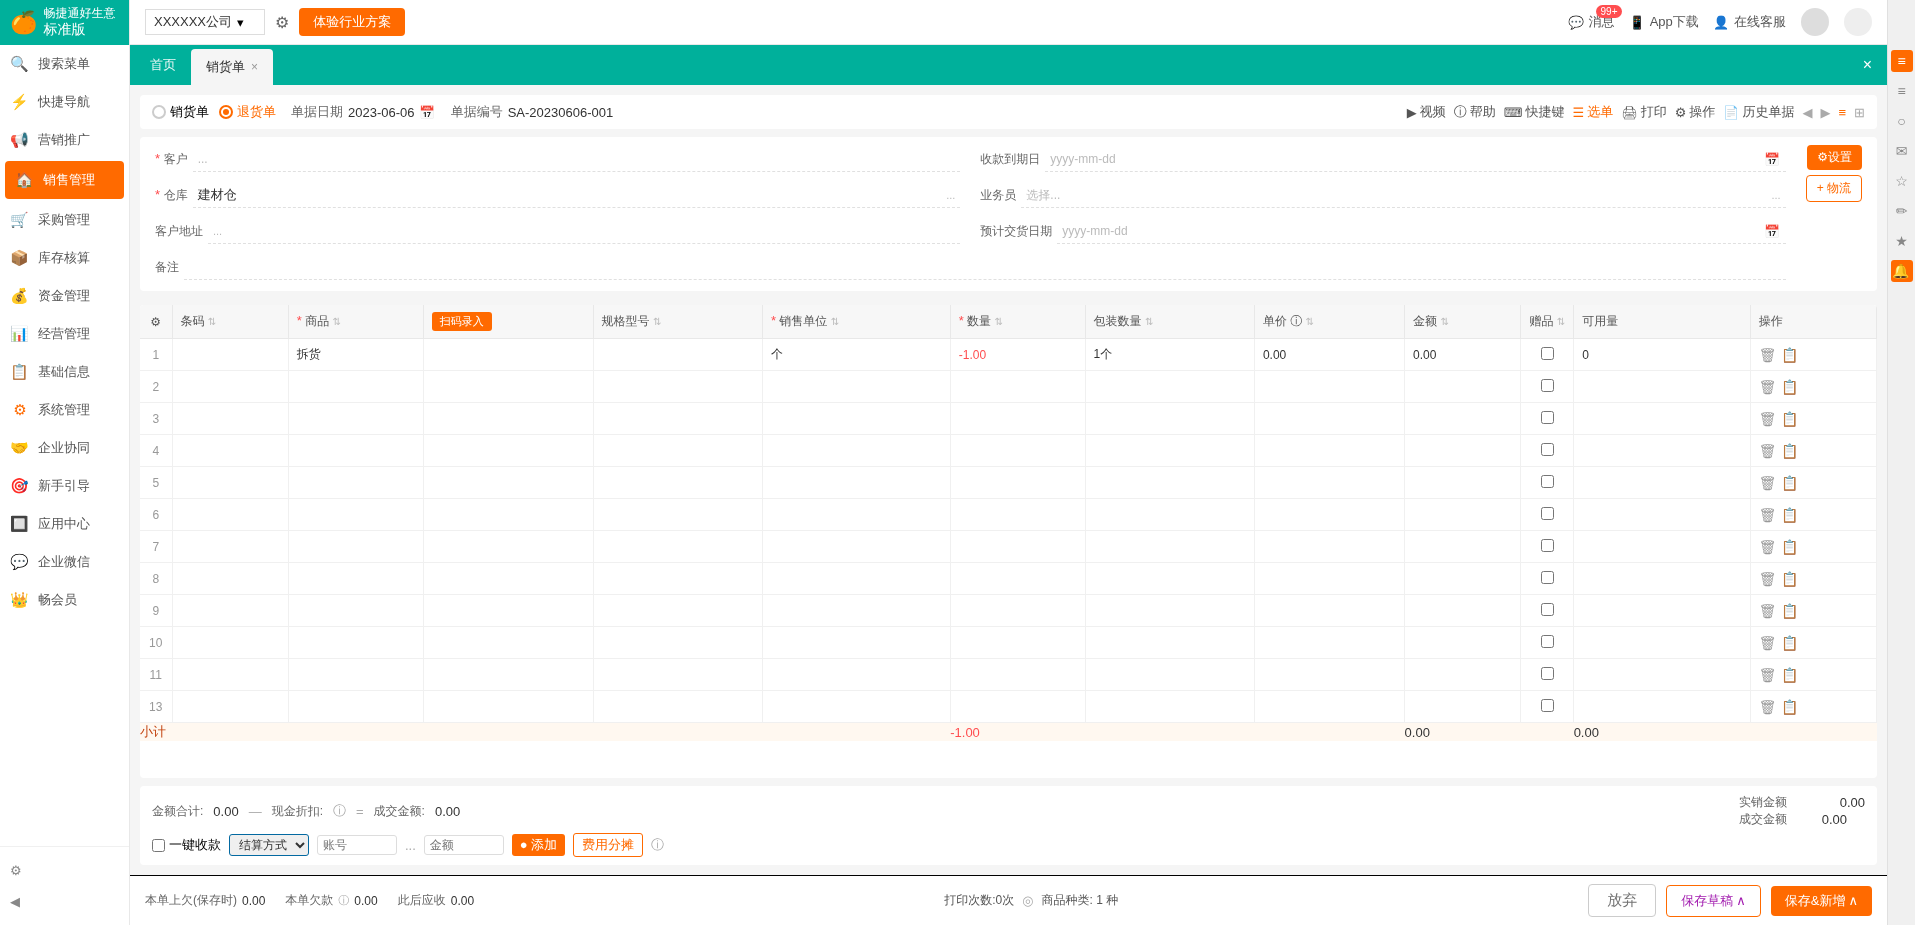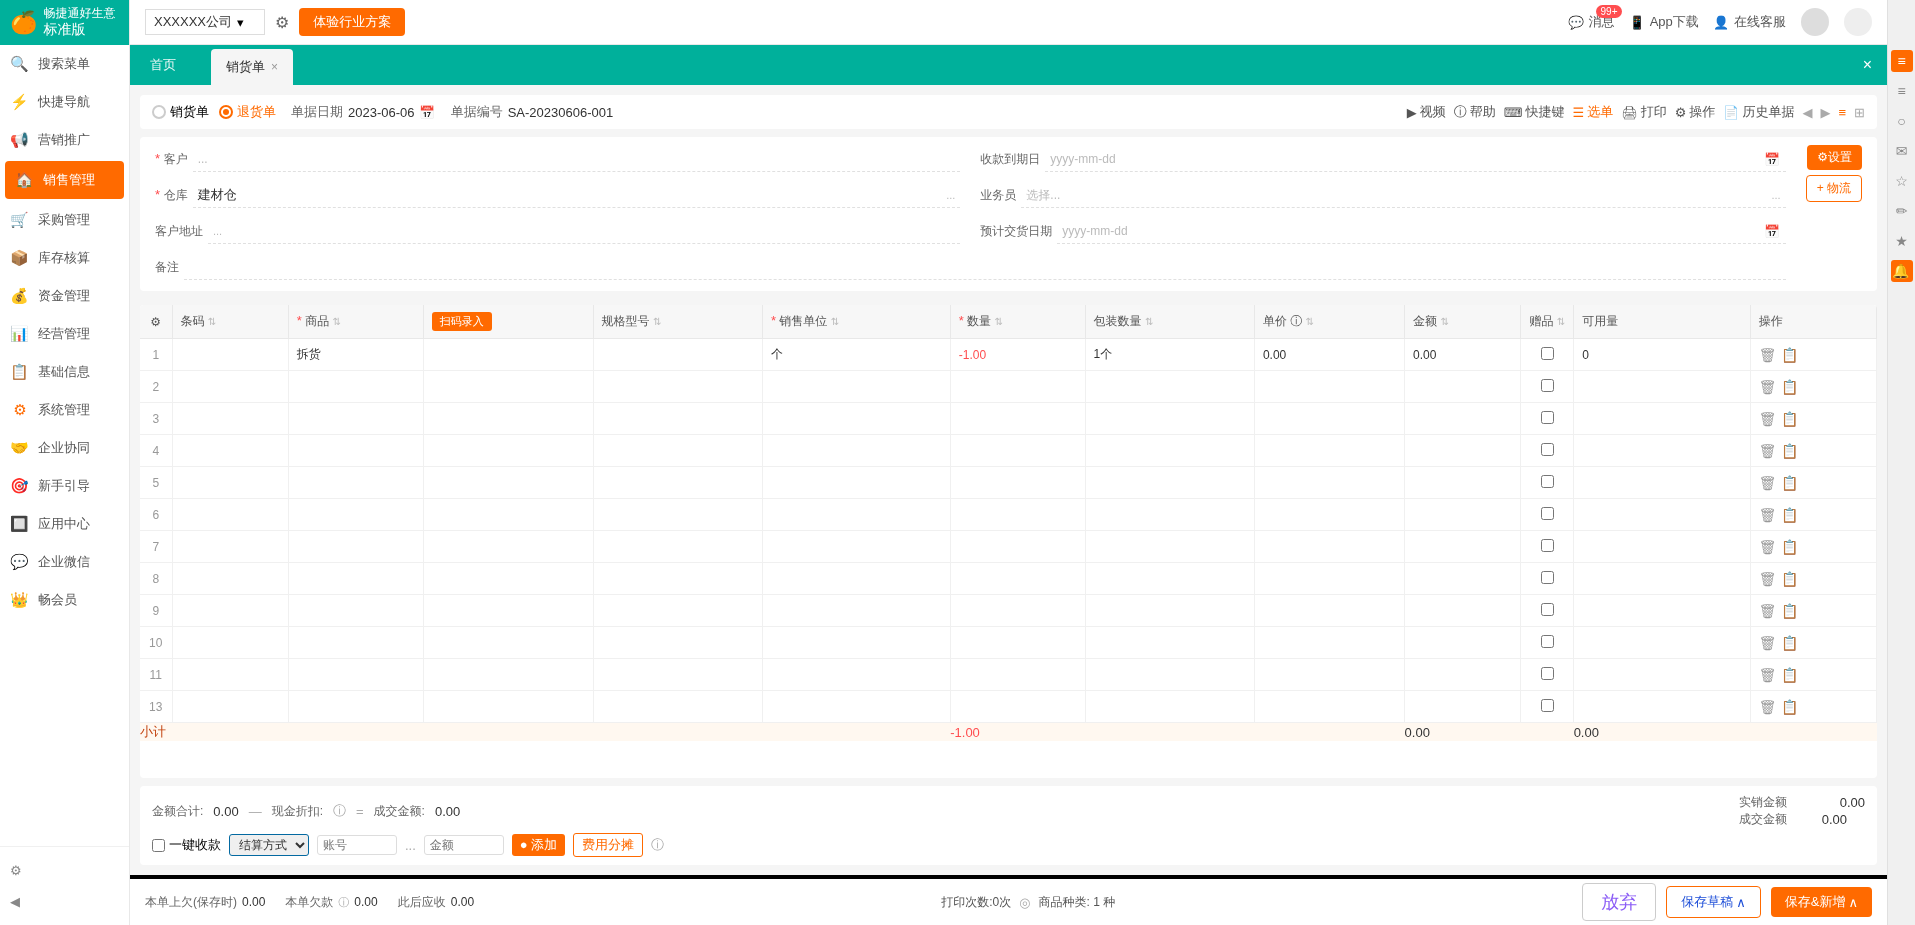--- a/index.html
+++ b/index.html
@@ -27,21 +27,21 @@
     .company-name { font-size: 13px; color: #333; }
     .top-header-spacer { flex: 1; }
     .experience-btn { background: #ff6a00; color: #fff; border: none; border-radius: 4px; padding: 5px 14px; cursor: pointer; font-size: 13px; }
     .top-right-actions { display: flex; align-items: center; gap: 15px; }
     .top-action-item { display: flex; align-items: center; gap: 4px; cursor: pointer; color: #555; font-size: 13px; position: relative; }
     .badge { background: #ff4d4f; color: #fff; border-radius: 10px; padding: 1px 5px; font-size: 10px; position: absolute; top: -8px; right: -8px; }
     .avatar { width: 28px; height: 28px; border-radius: 50%; background: #ddd; }
     .gear-icon { color: #666; font-size: 16px; cursor: pointer; }
 
     
-    .tab-bar { height: 40px; background: #00b09b; display: flex; align-items: stretch; padding: 0 5px; gap: 20px; }
+    .tab-bar { height: 40px; background: #00b09b; display: flex; align-items: stretch; padding: 0 5px; }
     .tab-item { display: flex; align-items: center; padding: 0 15px; cursor: pointer; color: rgba(255,255,255,0.8); gap: 6px; font-size: 13px; }
     .tab-item.active { background: #f5f5f5; color: #333; border-radius: 4px 4px 0 0; margin-top: 4px; }
     .tab-close { color: #999; font-size: 12px; }
     .tab-home { color: rgba(255,255,255,0.9); }
     .tab-bar-right { margin-left: auto; display: flex; align-items: center; }
     .close-btn { color: #fff; font-size: 16px; padding: 0 10px; cursor: pointer; }
 
     
     .content { flex: 1; background: #f5f5f5; overflow: hidden; display: flex; flex-direction: column; padding: 10px; gap: 8px; }
 
@@ -85,29 +85,29 @@
     .summary-value { color: #333; font-size: 13px; font-weight: 500; }
     .summary-dash { color: #aaa; }
     .transaction-amount { color: #333; font-weight: 500; }
     .payment-row { display: flex; align-items: center; gap: 8px; margin-top: 5px; }
     .checkbox-item { display: flex; align-items: center; gap: 4px; cursor: pointer; }
     .fee-btn { border: 1px solid #ff6a00; color: #ff6a00; background: #fff; border-radius: 3px; padding: 2px 8px; cursor: pointer; font-size: 12px; }
     .add-btn { background: #ff6a00; color: #fff; border: none; border-radius: 3px; padding: 2px 8px; cursor: pointer; font-size: 12px; }
     .help-icon { color: #aaa; cursor: pointer; }
 
     
-    .footer { background: #fff; height: 50px; display: flex; align-items: center; justify-content: space-between; padding: 0 15px; border-top: 4px solid #000000; flex-shrink: 0; }
+    .footer { background: #fff; height: 50px; display: flex; align-items: center; justify-content: space-between; padding: 0 15px; border-top: 1px solid #000000; flex-shrink: 0; }
     .footer-left { display: flex; align-items: center; gap: 20px; }
     .footer-stat { display: flex; align-items: center; gap: 5px; }
     .footer-stat-label { color: #666; font-size: 12px; }
     .footer-stat-value { color: #333; font-size: 12px; }
     .footer-center { display: flex; align-items: center; gap: 8px; }
     .footer-right { display: flex; align-items: center; gap: 10px; }
-    .discard-btn { border: 1px solid #ccc; background: #fff; color: #8b5cf6; border-radius: 4px; padding: 6px 18px; cursor: pointer; font-size: 18px; }
-    .save-draft-btn { border: 1px solid #ff6a00; background: #fff; color: #1d4ed8; border-radius: 4px; padding: 6px 14px; cursor: pointer; font-size: 13px; display: flex; align-items: center; gap: 3px; }
+    .discard-btn { border: 1px solid #ccc; background: #fff; color: #737373; border-radius: 4px; padding: 6px 18px; cursor: pointer; font-size: 15px; }
+    .save-draft-btn { border: 1px solid #ff6a00; background: #fff; color: #a21caf; border-radius: 4px; padding: 6px 14px; cursor: pointer; font-size: 13px; display: flex; align-items: center; gap: 3px; }
     .save-new-btn { background: #ff6a00; color: #fff; border: none; border-radius: 4px; padding: 6px 14px; cursor: pointer; font-size: 13px; display: flex; align-items: center; gap: 3px; }
     .product-type { font-size: 12px; color: #555; display: flex; align-items: center; gap: 4px; }
     .print-count { font-size: 12px; color: #555; }
     .right-panel { width: 28px; background: #f0f0f0; display: flex; flex-direction: column; align-items: center; padding-top: 50px; gap: 8px; border-left: 1px solid #e0e0e0; }
     .right-panel-btn { width: 22px; height: 22px; display: flex; align-items: center; justify-content: center; cursor: pointer; color: #888; font-size: 14px; }
     .right-panel-btn.active { background: #ff6a00; color: #fff; border-radius: 3px; }
     .form-section { background: #fff; border-radius: 4px; padding: 8px 15px; margin-bottom: 6px; }
     .form-field { display: flex; align-items: center; min-height: 30px; padding: 2px 0; border-bottom: 1px solid transparent; }
     .fld-label { color: #666; font-size: 12px; white-space: nowrap; padding-right: 5px; }
     th .sort-icon { color: #bbb; font-size: 10px; }

